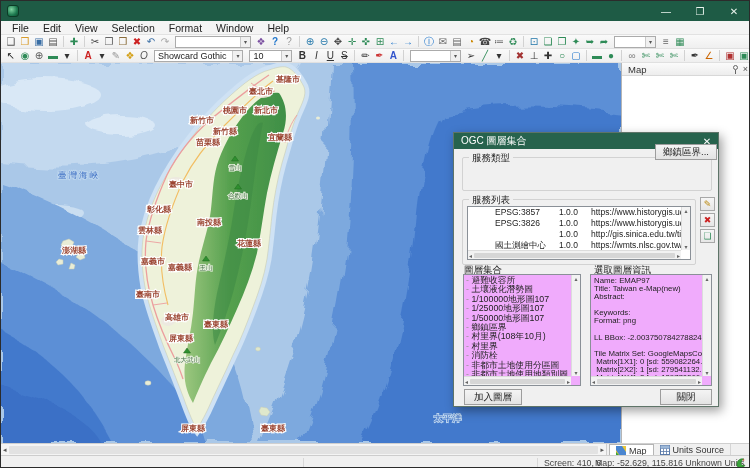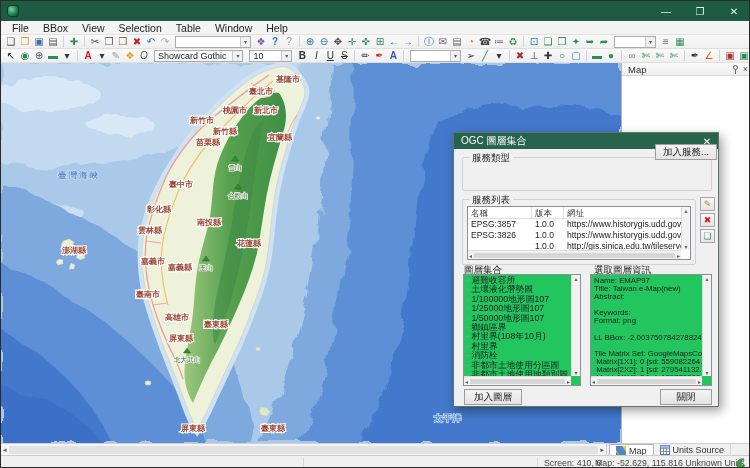--- a/index.html
+++ b/index.html
@@ -59,28 +59,28 @@
   .radio{width:8px;height:8px;border:1px solid #777;border-radius:50%;background:#fff;margin-right:3px;position:relative;}
   .radio-wrap.on .radio::after{content:"";position:absolute;left:2px;top:2px;width:4px;height:4px;border-radius:50%;background:#222;}
   .radio-lbl{font-size:9px;color:#222;}
   .btn{background:linear-gradient(#f4f4f4,#e3e3e3);border:1px solid #9d9d9d;font-size:9.5px;color:#222;display:flex;align-items:center;justify-content:center;}
   .btn-addsvc{position:absolute;right:-6px;top:-14px;width:62px;height:16px;}
   .fs-list{left:8px;top:66px;width:234px;height:66px;}
   .svc-table{position:absolute;left:4px;top:6px;right:4px;bottom:4px;background:#fff;border:1px solid #8a9097;font-size:8.5px;color:#222;overflow:hidden;}
   .svc-head{display:flex;height:12px;border-bottom:1px solid #e0e0e0;background:#fff;}
   .svc-head span{border-right:1px solid #e0e0e0;padding:1px 3px;color:#333;}
   .c-name{width:64px;} .c-ver{width:32px;} .c-url{flex:1;white-space:nowrap;overflow:hidden;}
-  .svc-row{display:flex;height:11px;line-height:11px;}
+  .svc-row{display:flex;height:11px;line-height:11px;margin-left:24px;}
   .svc-row span{padding:0 3px;white-space:nowrap;overflow:hidden;}
   .vsb{position:absolute;right:0;top:0;width:9px;bottom:9px;background:#f2f2f2;border-left:1px solid #dcdcdc;display:flex;flex-direction:column;justify-content:space-between;align-items:center;font-size:6px;color:#666;}
   .hsb{position:absolute;left:0;bottom:0;right:9px;height:9px;background:#f2f2f2;border-top:1px solid #dcdcdc;display:flex;justify-content:space-between;align-items:center;font-size:6px;color:#666;padding:0 1px;}
   .hsb .thumb{flex:1;height:5px;background:#d6d6d6;margin:0 2px;border-radius:1px;}
   .side-btn{position:absolute;left:246px;width:15px;height:14px;background:linear-gradient(#f6f6f6,#e6e6e6);border:1px solid #a8a8a8;display:flex;align-items:center;justify-content:center;font-size:9px;}
   .lbl-plain{position:absolute;font-size:9.5px;color:#222;}
-  .listbox{position:absolute;background:#22c55e;border:1px solid #8a9097;overflow:hidden;}
+  .listbox{position:absolute;background:#f0abfc;border:1px solid #8a9097;overflow:hidden;}
   .tree-box{left:9px;top:141px;width:118px;height:112px;}
   .info-box{left:136px;top:141px;width:122px;height:112px;}
   .tree-items{position:absolute;left:2px;top:1px;right:9px;bottom:9px;overflow:hidden;}
   .tree-item{font-size:8.8px;line-height:9.4px;color:#222;white-space:nowrap;}
   .tree-item::before{content:"- ";color:#999;}
   .info-items{position:absolute;left:3px;top:2px;right:9px;bottom:9px;overflow:hidden;}
   .info-line{font-size:7.8px;line-height:8.1px;color:#222;white-space:pre;}
   .btn-addlayer{position:absolute;left:10px;top:256px;width:58px;height:16px;}
   .btn-close{position:absolute;left:206px;top:256px;width:52px;height:16px;}
 
@@ -109,24 +109,24 @@
     <div class="win-controls">
       <div class="win-btn">—</div>
       <div class="win-btn">❐</div>
       <div class="win-btn close">✕</div>
     </div>
   </div>
 
   <div class="menubar">
 
   <span class="menu-item">File</span>
-      <span class="menu-item">BBox</span>
+      <span class="menu-item">Edit</span>
       <span class="menu-item">View</span>
       <span class="menu-item">Selection</span>
-      <span class="menu-item">Table</span>
+      <span class="menu-item">Format</span>
       <span class="menu-item">Window</span>
       <span class="menu-item">Help</span>
     </div>
 
   <div class="toolbar tb1">
     <span class="tbgroup">
 
     <span class="tbico" style="color: rgb(85, 85, 85);">❑</span>
         <span class="tbico" style="color: rgb(217, 156, 43);">❒</span>
         <span class="tbico" style="color: rgb(58, 110, 165);">▣</span>
@@ -359,31 +359,26 @@
     </div>
 
     <div class="dialog">
       <div class="dlg-title">
         <span>OGC 圖層集合</span>
         <span class="dlg-close">✕</span>
       </div>
 
       <div class="fieldset fs-types">
         <span class="fs-legend">服務類型</span>
-        <div class="btn btn-addsvc">加入服務...</div>
+        <div class="btn btn-addsvc">鄉鎮區界...</div>
       </div>
 
       <div class="fieldset fs-list">
         <span class="fs-legend">服務列表</span>
         <div class="svc-table">
-          <div class="svc-head">
-            <span class="c-name">名稱</span>
-            <span class="c-ver">版本</span>
-            <span class="c-url">網址</span>
-          </div>
           <div>
 
           <div class="svc-row">
                 <span class="c-name">EPSG:3857</span>
                 <span class="c-ver">1.0.0</span>
                 <span class="c-url">https://www.historygis.udd.gov.taipei/WM</span>
               </div>
               <div class="svc-row">
                 <span class="c-name">EPSG:3826</span>
                 <span class="c-ver">1.0.0</span>

